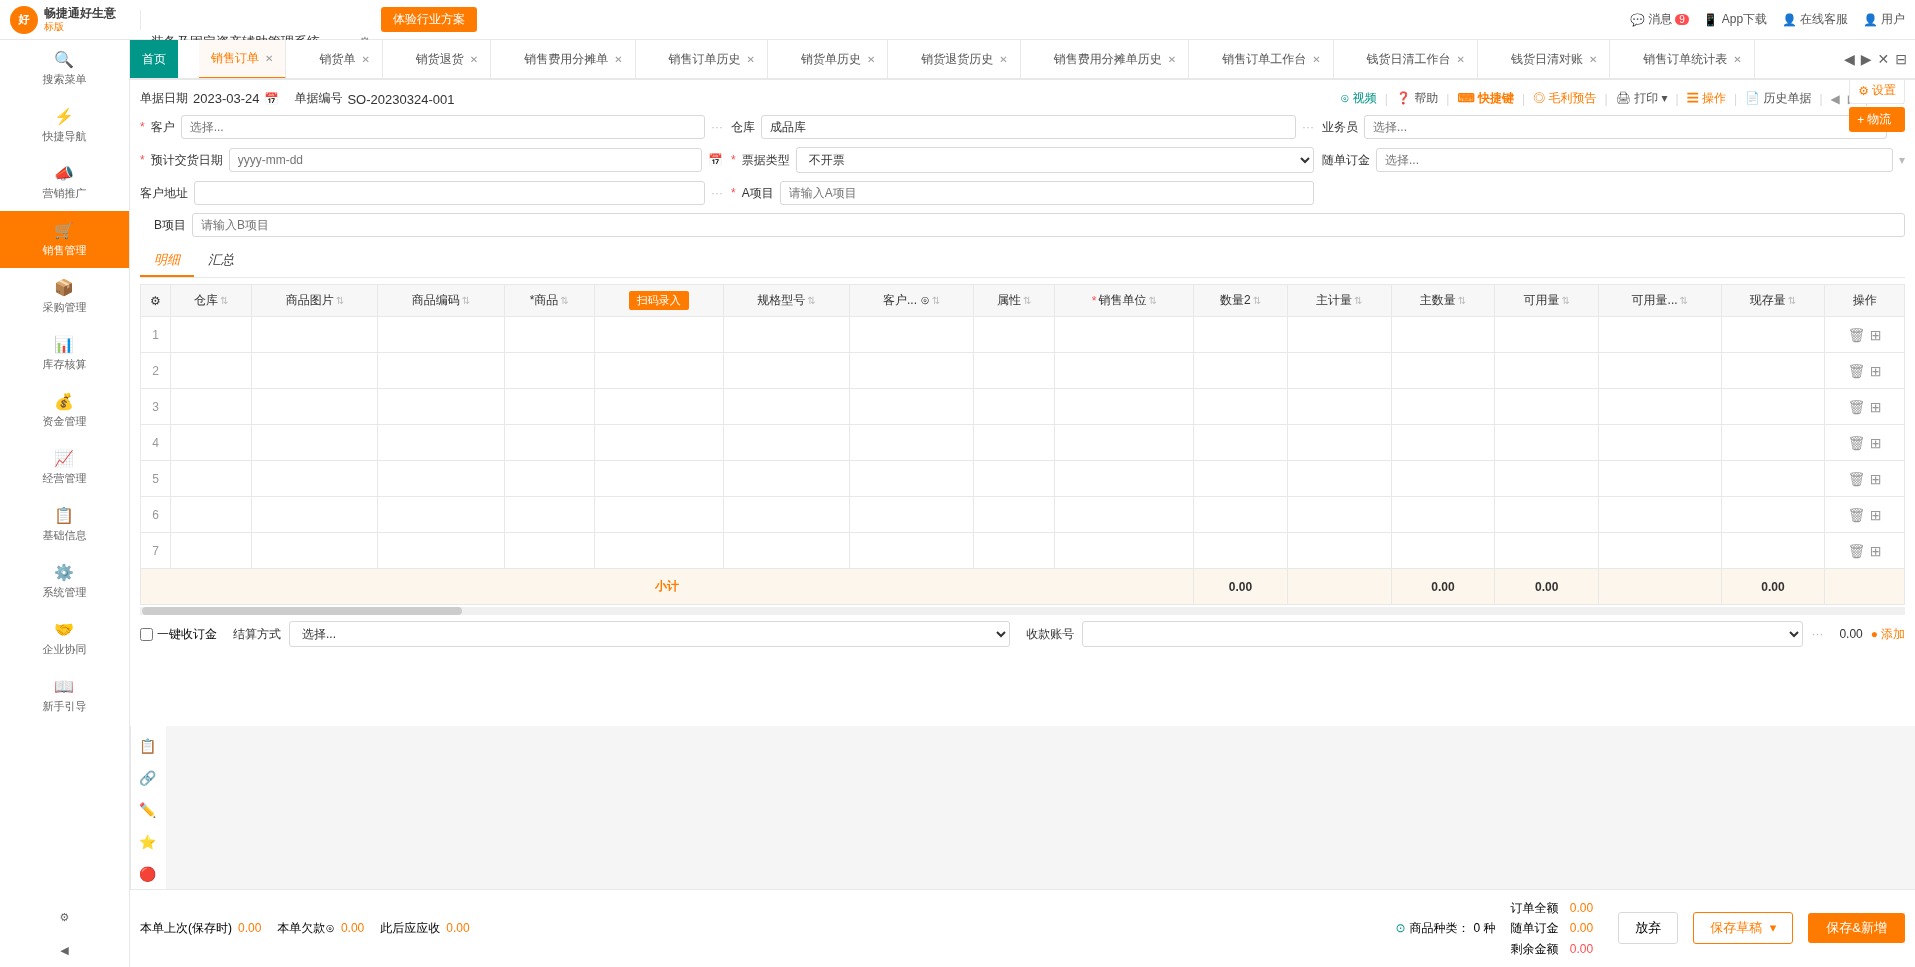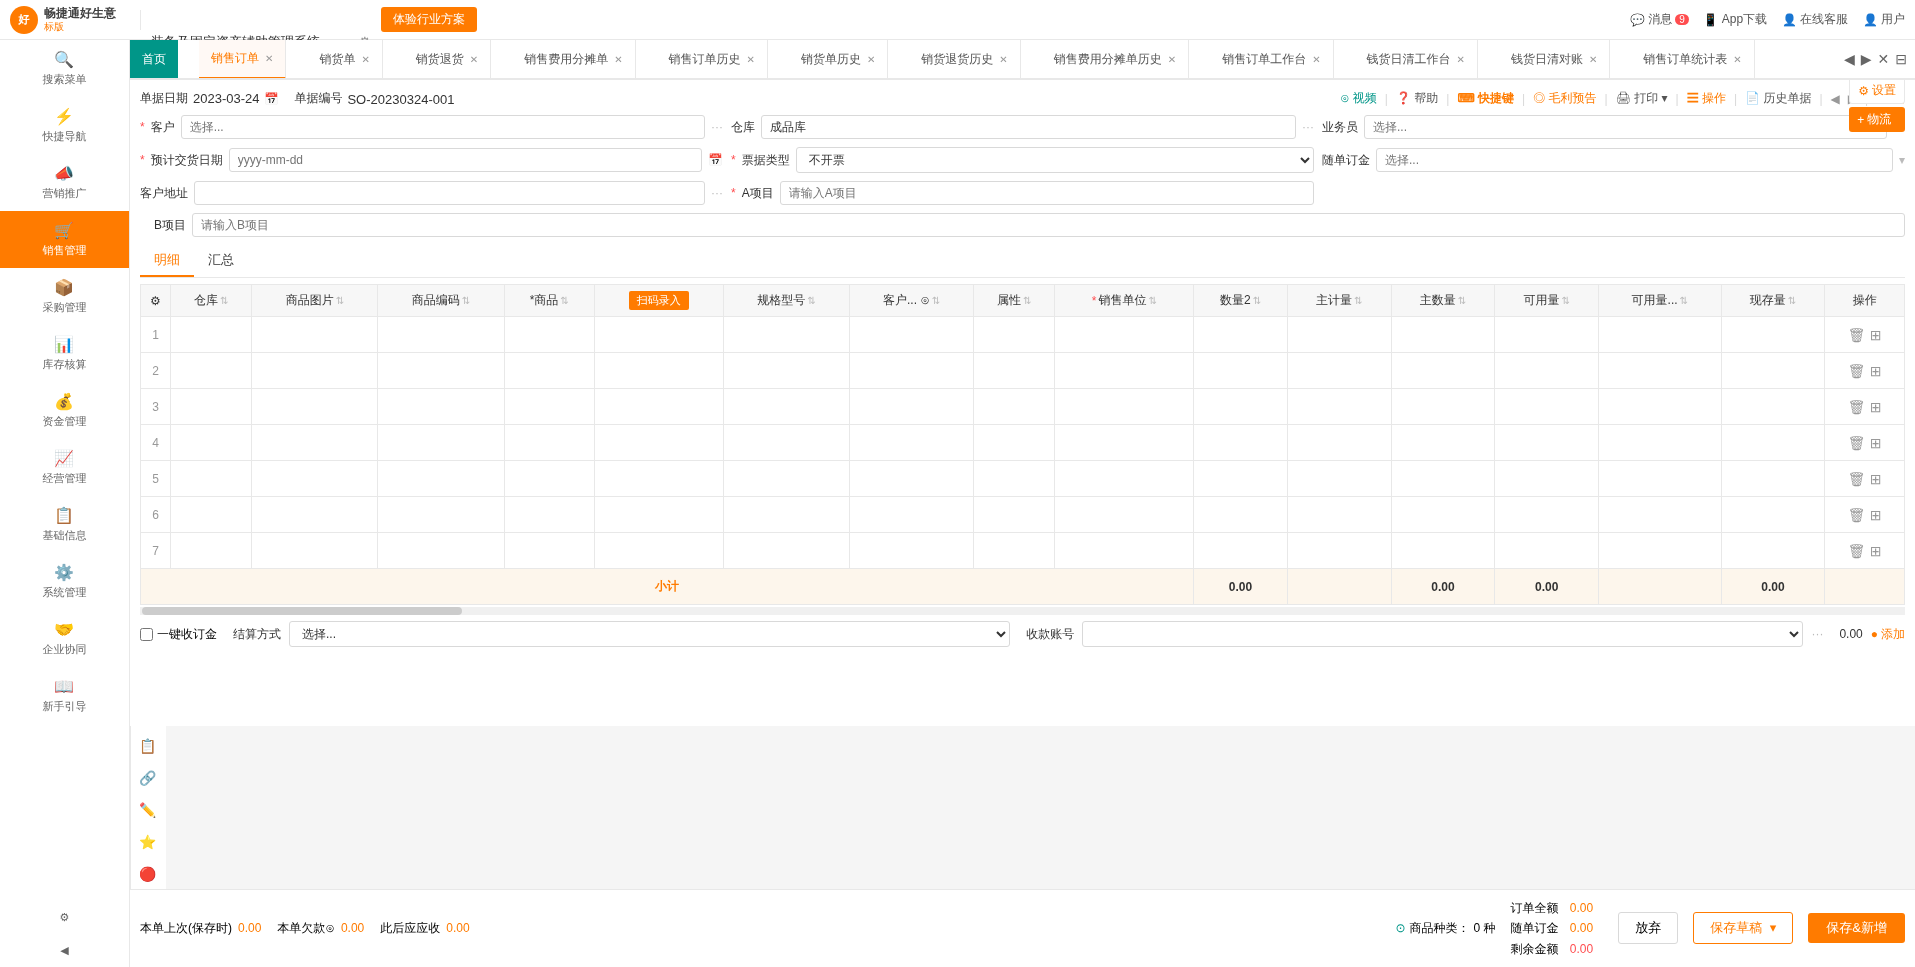--- a/index.html
+++ b/index.html
@@ -29,21 +29,21 @@
     .sidebar-item .si-icon { font-size: 16px; }
     .sidebar-bottom { margin-top: auto; display: flex; flex-direction: column; }
 
     
     .nav-tab { height: 40px; padding: 0 12px; display: flex; align-items: center; gap: 4px; cursor: pointer; color: #555; white-space: nowrap; font-size: 12px; border-right: 1px solid #e8e8e8; }
     .nav-tab.active { color: #ff7b00; border-bottom: 2px solid #ff7b00; background: #fff9f5; }
     .nav-tab .close-x { color: #999; font-size: 10px; margin-left: 2px; }
     .nav-tab-home { background: #009688; color: white; padding: 0 12px; height: 40px; display: flex; align-items: center; }
     .nav-arrows { display: flex; align-items: center; margin-left: auto; padding: 0 5px; }
     .nav-arrow { cursor: pointer; color: #666; padding: 0 3px; font-size: 14px; }
-    .tab-item { padding: 6px 14px; cursor: pointer; font-size: 13px; color: #333; }
+    .tab-item { padding: 6px 14px; cursor: pointer; font-size: 13px; color: #333; font-style: italic; }
     .tab-item.active { color: #ff7b00; border-bottom: 2px solid #ff7b00; }
 
     
     .data-table { width: 100%; border-collapse: collapse; font-size: 12px; }
     .data-table th { background: #f7f7f7; border: 1px solid #e8e8e8; padding: 6px 4px; text-align: center; color: #333; white-space: nowrap; font-weight: normal; }
     .data-table td { border: 1px solid #e8e8e8; padding: 5px 4px; text-align: center; color: #333; height: 36px; }
     .data-table .row-num { color: #999; }
     .scan-btn { background: #ff7b00; color: white; border: none; padding: 2px 8px; border-radius: 2px; font-size: 11px; cursor: pointer; }
     .th-sort { display: flex; align-items: center; justify-content: center; gap: 2px; }
     .sort-icon { color: #bbb; font-size: 10px; }

